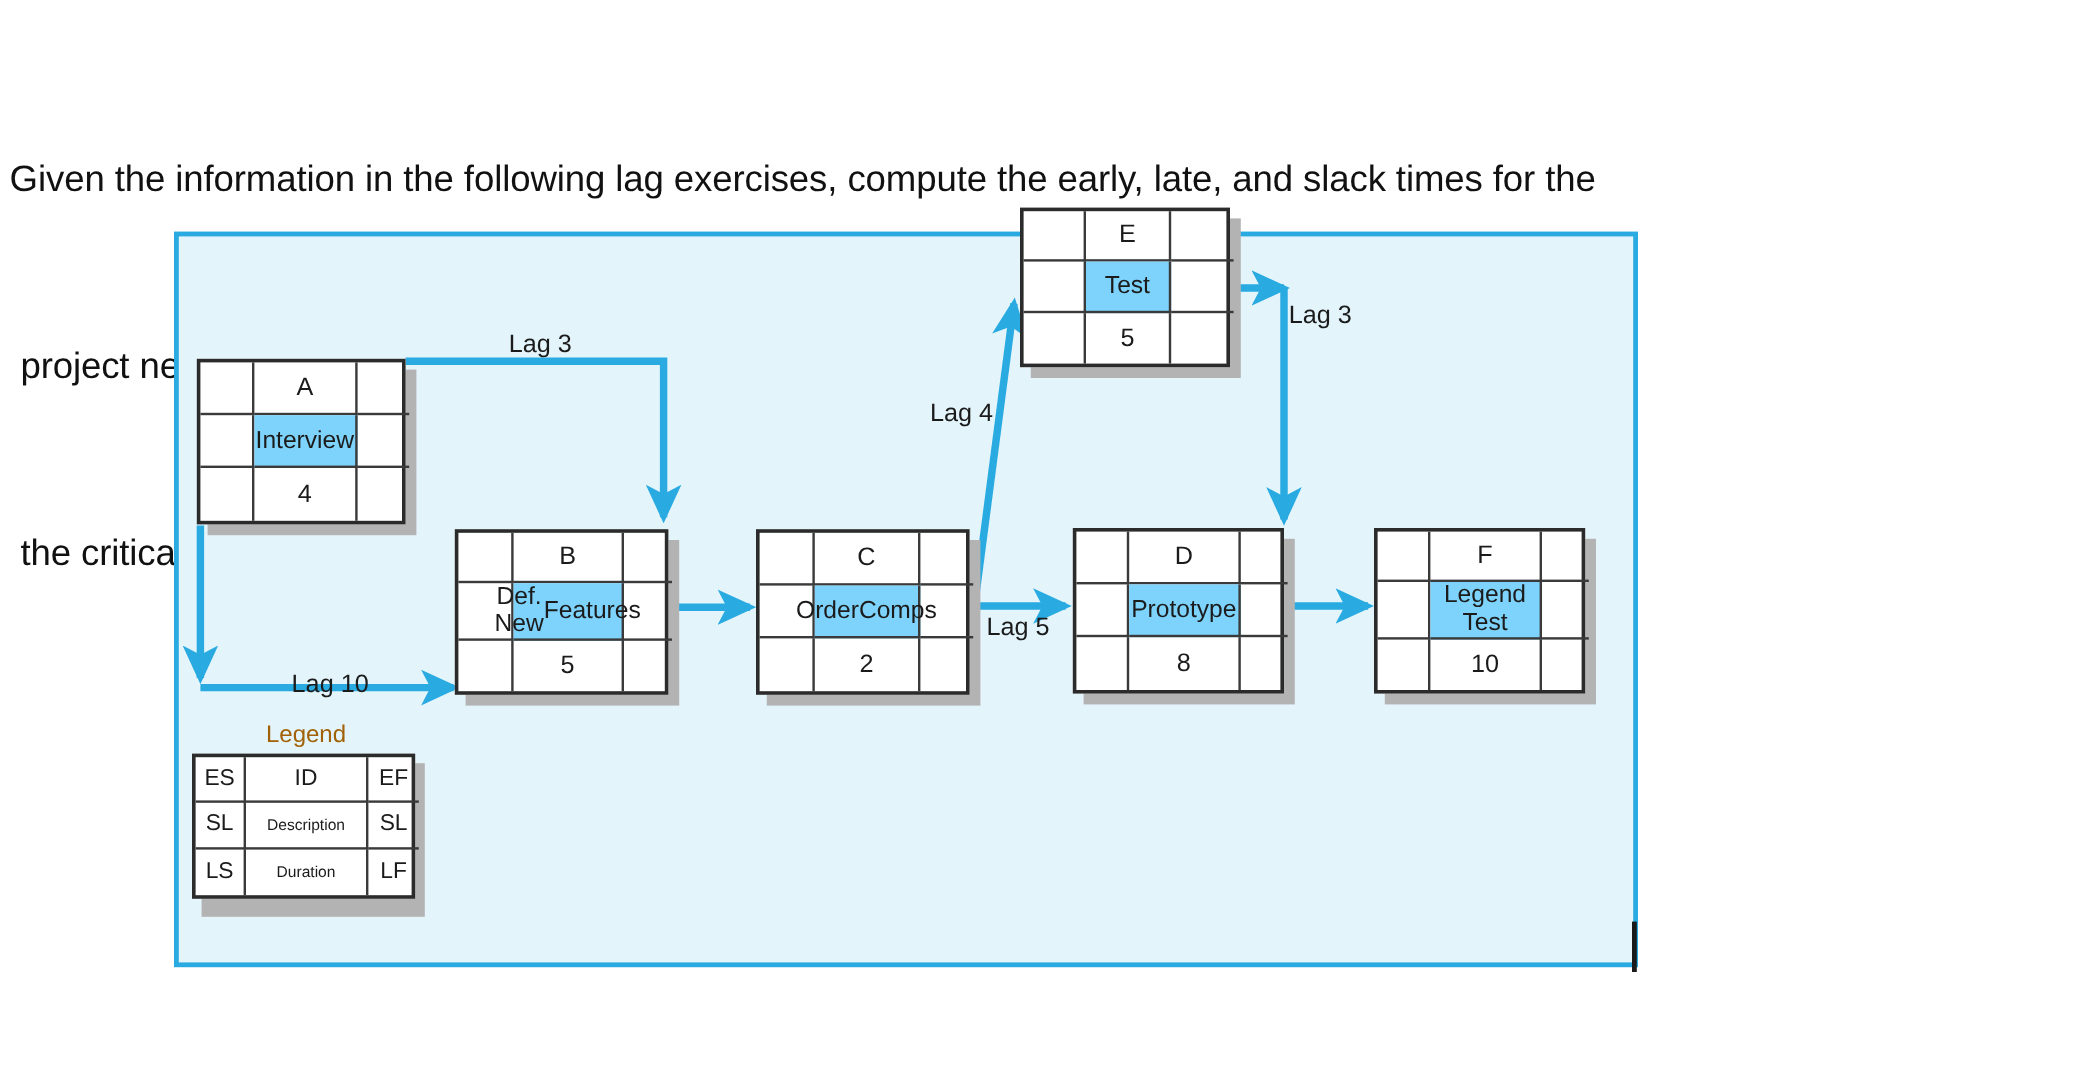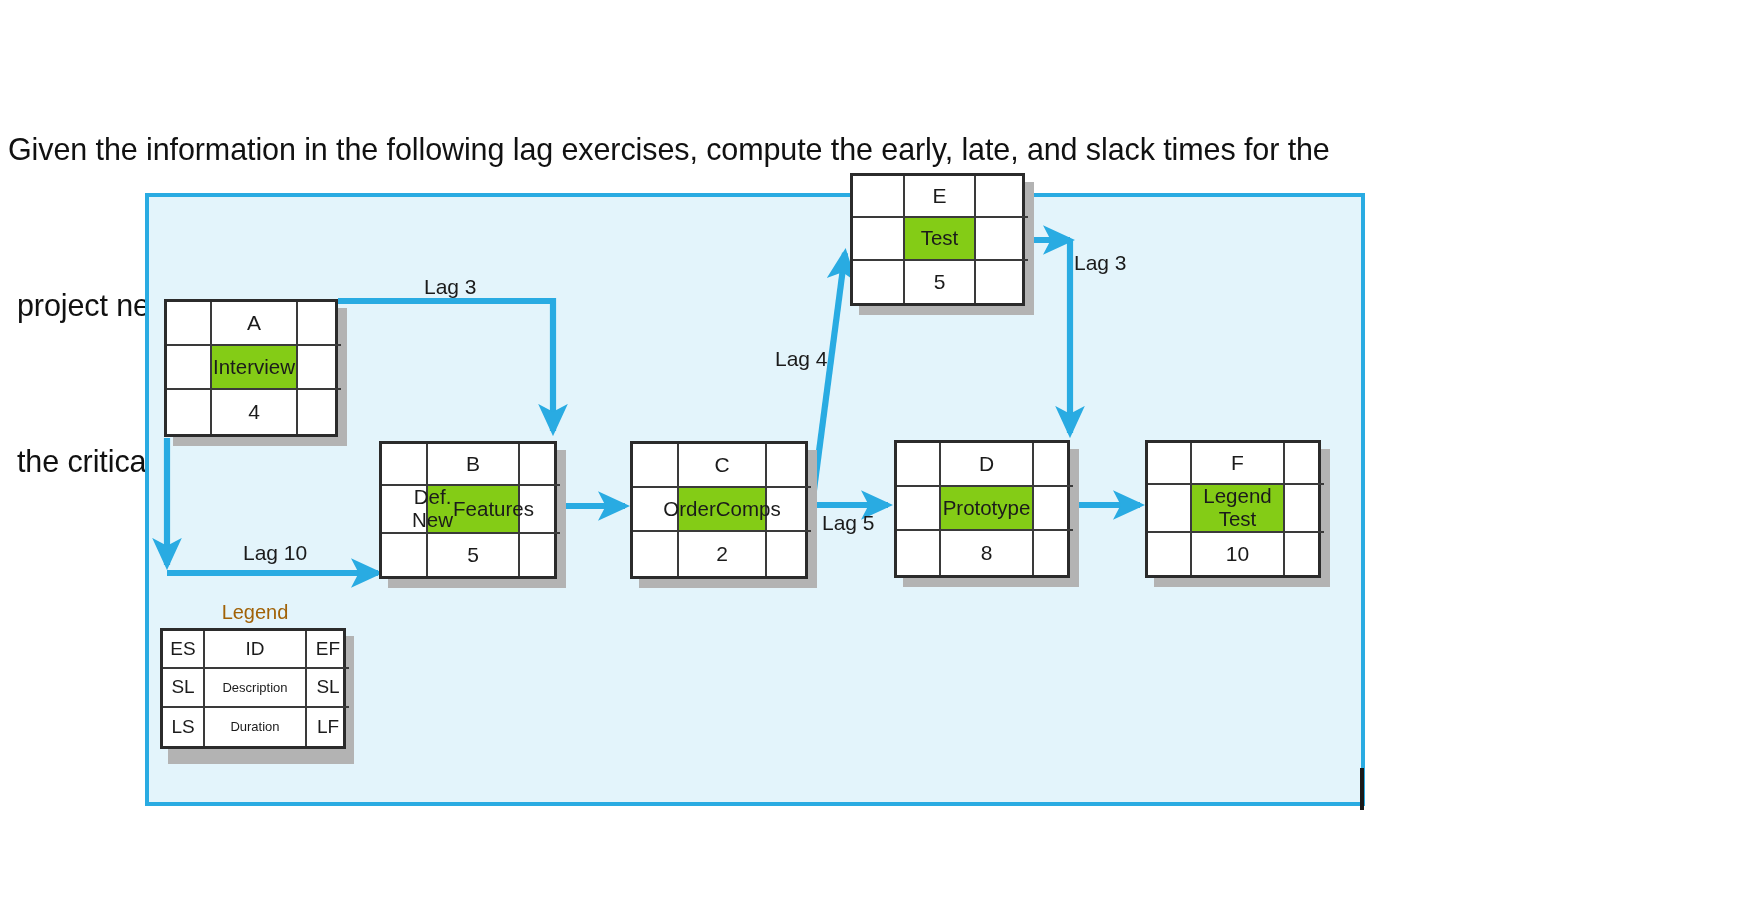--- a/index.html
+++ b/index.html
@@ -41,21 +41,21 @@
     display:grid;
   }
   .node .grid .cell{
     border-right:2px solid #3a3a3a;border-bottom:2px solid #3a3a3a;
     display:flex;align-items:center;justify-content:center;
     font-size:21px;color:#1b1b1b;text-align:center;line-height:1.12;
     box-sizing:border-box;
   }
   .node .grid .cell.c3{border-right:none;}
   .node .grid .cell.r3{border-bottom:none;}
-  .node .grid .cell.fill{background:#84cc16;}
+  .node .grid .cell.fill{background:#7dd3fc;}
   .node .grid .cell.desc{font-size:20.5px;padding:0 2px;}
 
   
   #legend-wrap{position:absolute;left:160px;top:588px;width:190px;}
   #legend-title{
     width:190px;text-align:center;font-size:20px;color:#a16207;
     margin-bottom:4px;
   }
   #legend-box{position:relative;width:186px;height:128px;}
   #legend-box .shadow{
@@ -119,22 +119,22 @@
       <path d="M 812 492 L 888 492" marker-end="url(#ah)"></path>
 
       <path d="M 1025 227 L 1070 227" marker-end="url(#ah)"></path>
       <path d="M 1070 227 L 1070 420" marker-end="url(#ah)"></path>
 
       <path d="M 1075 492 L 1140 492" marker-end="url(#ah)"></path>
     </g>
   </svg>
 
   <div class="lag" style="left:424px;top:262px;">Lag 3</div>
-  <div class="lag" style="left:243px;top:528px;">Lag 10</div>
-  <div class="lag" style="left:775px;top:334px;">Lag 4</div>
+  <div class="lag" style="left:243px;top:546px;">Lag 10</div>
+  <div class="lag" style="left:775px;top:320px;">Lag 4</div>
   <div class="lag" style="left:822px;top:498px;">Lag 5</div>
   <div class="lag" style="left:1074px;top:238px;">Lag 3</div>
 
   <div class="node" id="node-E" style="left:850px;top:160px;width:175px;height:133px;">
     <div class="shadow"></div>
     <div class="grid" style="grid-template-columns:52px 71px 52px;grid-template-rows:1fr 1fr 1fr;">
       <div class="cell"></div>
       <div class="cell">E</div>
       <div class="cell c3"></div>
       <div class="cell"></div>

